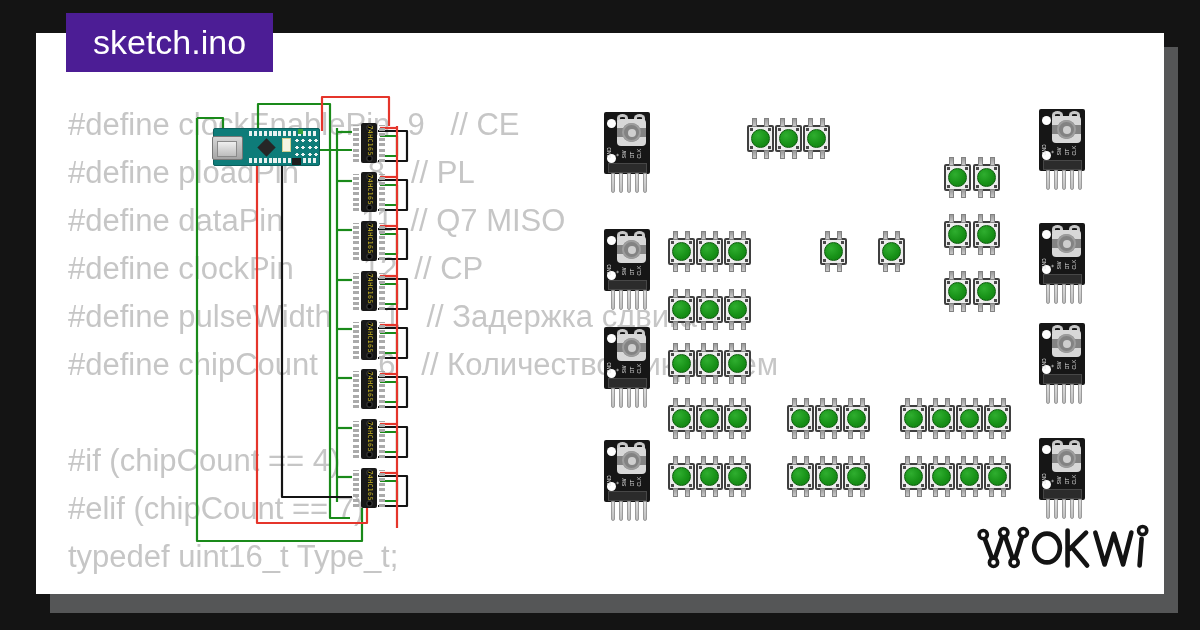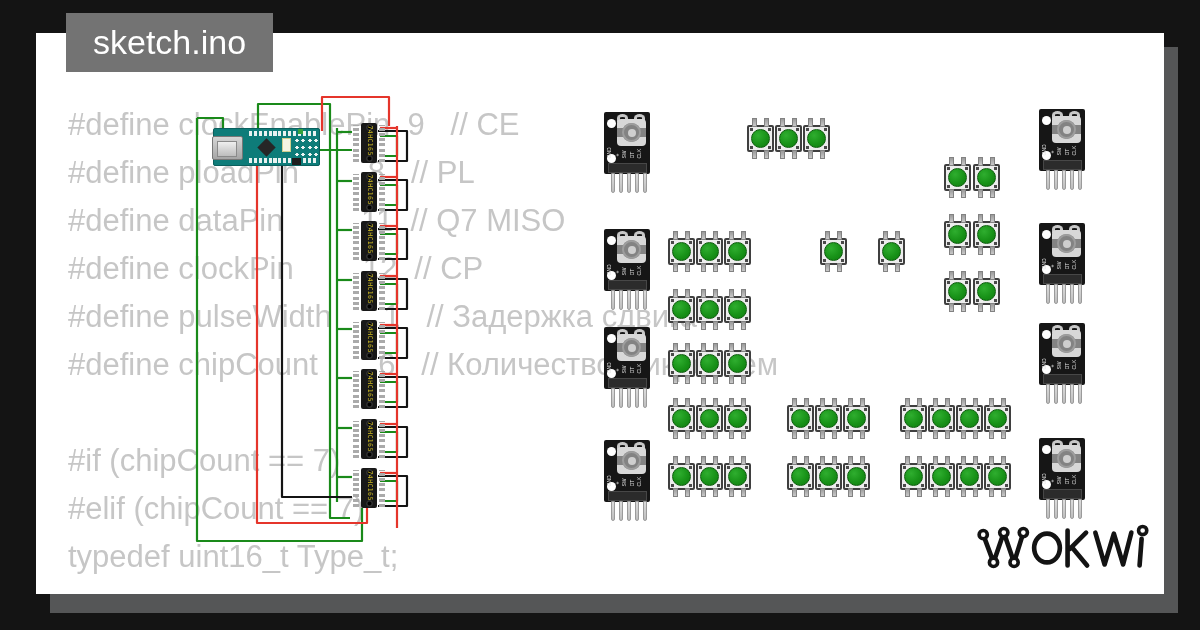--- a/index.html
+++ b/index.html
@@ -1,21 +1,21 @@
 <!DOCTYPE html>
 <html><head>
 <meta charset="utf-8">
 <style>
   html,body{margin:0;padding:0}
   body{width:1200px;height:630px;background:#141414;position:relative;overflow:hidden;
        font-family:"Liberation Sans",sans-serif}
   .shadow{position:absolute;left:50px;top:47px;width:1128px;height:566px;background:#555657}
   .canvas{position:absolute;left:36px;top:33px;width:1128px;height:561px;background:#ffffff;overflow:hidden}
   .scene{position:absolute;left:-36px;top:-33px;width:1200px;height:630px}
-  .tab{position:absolute;left:66px;top:13px;height:59px;background:#737373;color:#fff;
+  .tab{position:absolute;left:66px;top:13px;height:59px;background:#4c1d95;color:#fff;
        font-size:34px;line-height:59px;padding:0 27px;z-index:50}
   .code-layer{position:absolute;left:68px;top:101px;z-index:1}
   .code-line{height:48px;line-height:48px;font-size:31px;color:#c6c6c6;white-space:pre}
   #wires{position:absolute;left:0;top:0;width:1200px;height:630px;z-index:2;pointer-events:none}
   #wires polyline{fill:none;stroke-width:2.2;stroke-linejoin:round;stroke-linecap:butt}
   .comp{position:absolute;z-index:3}
   
   .chip{width:32px;height:40px}
   .cpins{position:absolute;top:2px;width:6px;height:37px;
          background:repeating-linear-gradient(0deg,#aaaaaa 0 3px,rgba(0,0,0,0) 3px 5.2px)}
@@ -85,21 +85,21 @@
 <div class="canvas">
   <div class="scene">
     <div class="code-layer">
         <div class="code-line">#define clockEnablePin  9   // CE</div>
         <div class="code-line">#define ploadPin        8   // PL</div>
         <div class="code-line">#define dataPin         11  // Q7 MISO</div>
         <div class="code-line">#define clockPin        12  // CP</div>
         <div class="code-line">#define pulseWidth      1   // Задержка сдвига</div>
         <div class="code-line">#define chipCount       6   // Количество микросхем</div>
         <div class="code-line"></div>
-        <div class="code-line">#if (chipCount == 7)</div>
+        <div class="code-line">#if (chipCount == 4)</div>
         <div class="code-line">#elif (chipCount == 7)</div>
         <div class="code-line">typedef uint16_t Type_t;</div>
       </div>
     <svg id="wires" xmlns="http://www.w3.org/2000/svg">
         <polyline points="378,131 407,131 407,161 378,161" stroke="#141414"></polyline>
         <polyline points="380,136 397,136 397,156 380,156" stroke="#1a8a1a"></polyline>
         <polyline points="337,132 352,132" stroke="#1a8a1a"></polyline>
         <polyline points="380,128 397,128" stroke="#e5352b"></polyline>
         <polyline points="378,180 407,180 407,210 378,210" stroke="#141414"></polyline>
         <polyline points="380,185 397,185 397,205 380,205" stroke="#1a8a1a"></polyline>

